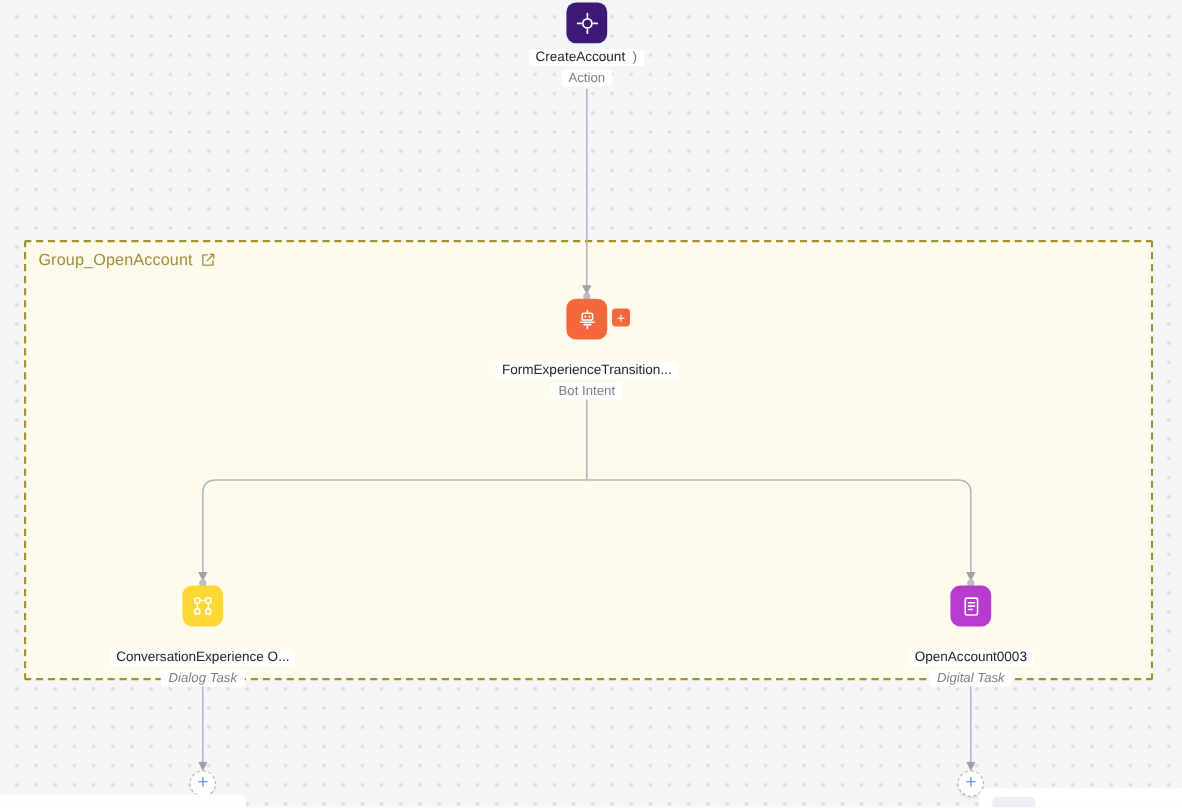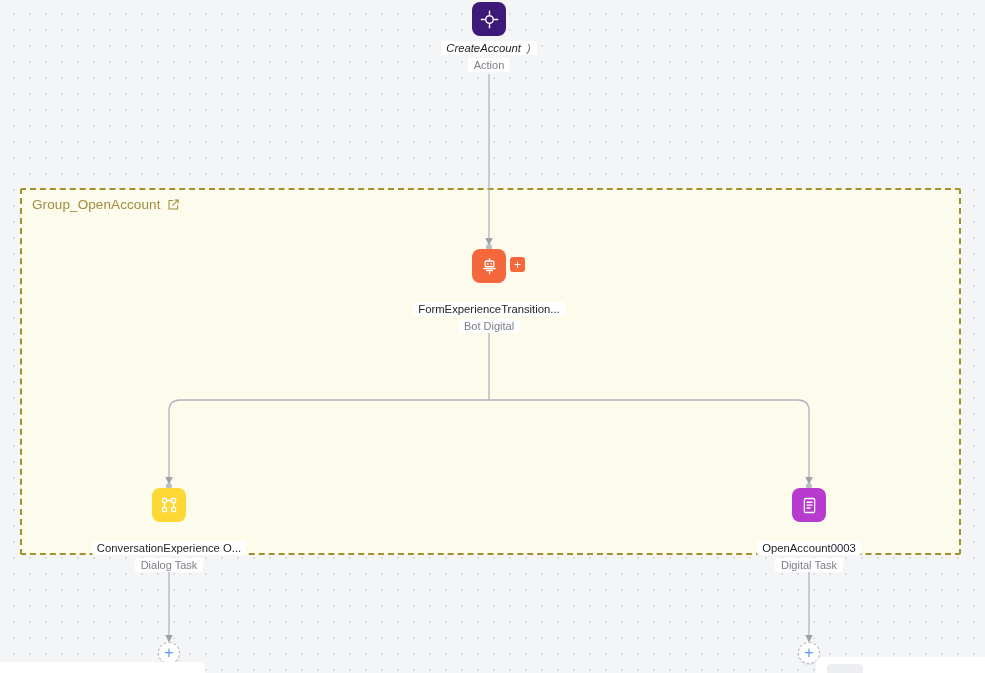--- a/index.html
+++ b/index.html
@@ -14,21 +14,21 @@
     background-color: #f4f5f7;
     background-image:
       radial-gradient(#dcdee3 1.3px, transparent 1.4px);
     background-size: 16px 16px;
     background-position: 6px 6px;
   }
 
   
   #group-box {
     position: absolute;
-    left: 20px; top: 188px;
+    left: 20px; top: 200px;
     width: 941px; height: 367px;
     background: #fdfbec;
     border: 2px dashed #a3912e;
     border-radius: 2px;
   }
   #group-label-row {
     position: absolute;
     left: 10px; top: 7px;
     display: flex; align-items: center; gap: 6px;
   }
@@ -76,21 +76,21 @@
   }
   .node-type {
     margin-top: 3px;
     font-size: 11px;
     color: #7a7f87;
     background: #ffffff;
     padding: 1px 6px;
     border-radius: 3px;
     white-space: nowrap;
   }
-  .node-type.on-cream { background: #ffffff; }
+  .node-type.on-cream { background: #ffffff; font-style: italic; }
 
   
   .top-dot {
     position: absolute;
     top: -5px; left: 50%; transform: translateX(-50%);
     width: 6px; height: 6px; border-radius: 50%;
     background: #b9bdc4;
   }
 
   
@@ -170,21 +170,21 @@
 
   <div class="node" style="left:489px; top:2px;">
     <div class="node-icon-wrap">
       <div class="node-icon" style="background:#3d1a78;">
         <svg width="19" height="19" viewBox="0 0 20 20" fill="none" stroke="#ffffff" stroke-width="1.5" stroke-linecap="round">
           <circle cx="10" cy="10" r="4"></circle>
           <path d="M10 1.4v3.1M10 15.5v3.1M1.4 10h3.1M15.5 10h3.1"></path>
         </svg>
       </div>
     </div>
-    <div style="display:flex; align-items:center; background:#fff; margin-top:5px; border-radius:2px;font-style:italic;">
+    <div style="display:flex; align-items:center; background:#fff; margin-top:5px; border-radius:2px;">
       <span style="font-size:11.3px; color:#212529; padding:1px 4px 1px 5px; white-space:nowrap;">CreateAccount</span>
       <span style="font-size:11.3px; color:#6d7279; padding:1px 6px 1px 2px;">)</span>
     </div>
     <div class="node-type">Action</div>
   </div>
 
   <div class="node" style="left:489px; top:249px;">
     <div class="top-dot"></div>
     <div class="node-icon-wrap">
       <div class="node-icon" style="background:#f4683c;">
@@ -194,21 +194,21 @@
           <circle cx="8.2" cy="7.2" r="0.9" fill="#ffffff" stroke="none"></circle>
           <circle cx="11.8" cy="7.2" r="0.9" fill="#ffffff" stroke="none"></circle>
           <path d="M4 12.1h12"></path>
           <path d="M7 14.2h6"></path>
           <path d="M10 15.9v1.6"></path>
         </svg>
       </div>
       <div class="plus-badge">+</div>
     </div>
     <div class="node-title">FormExperienceTransition...</div>
-    <div class="node-type">Bot Digital</div>
+    <div class="node-type">Bot Intent</div>
   </div>
 
   <div class="node" style="left:169px; top:488px;">
     <div class="top-dot"></div>
     <div class="node-icon-wrap">
       <div class="node-icon" style="background:#fdd734;">
         <svg width="19" height="19" viewBox="0 0 20 20" fill="none" stroke="#ffffff" stroke-width="1.4" stroke-linejoin="round">
           <rect x="2.6" y="2.6" width="4.2" height="4.2" rx="0.8"></rect>
           <rect x="12.2" y="2.6" width="4.2" height="4.2" rx="0.8"></rect>
           <rect x="2.6" y="12.2" width="4.2" height="4.2" rx="0.8"></rect>

